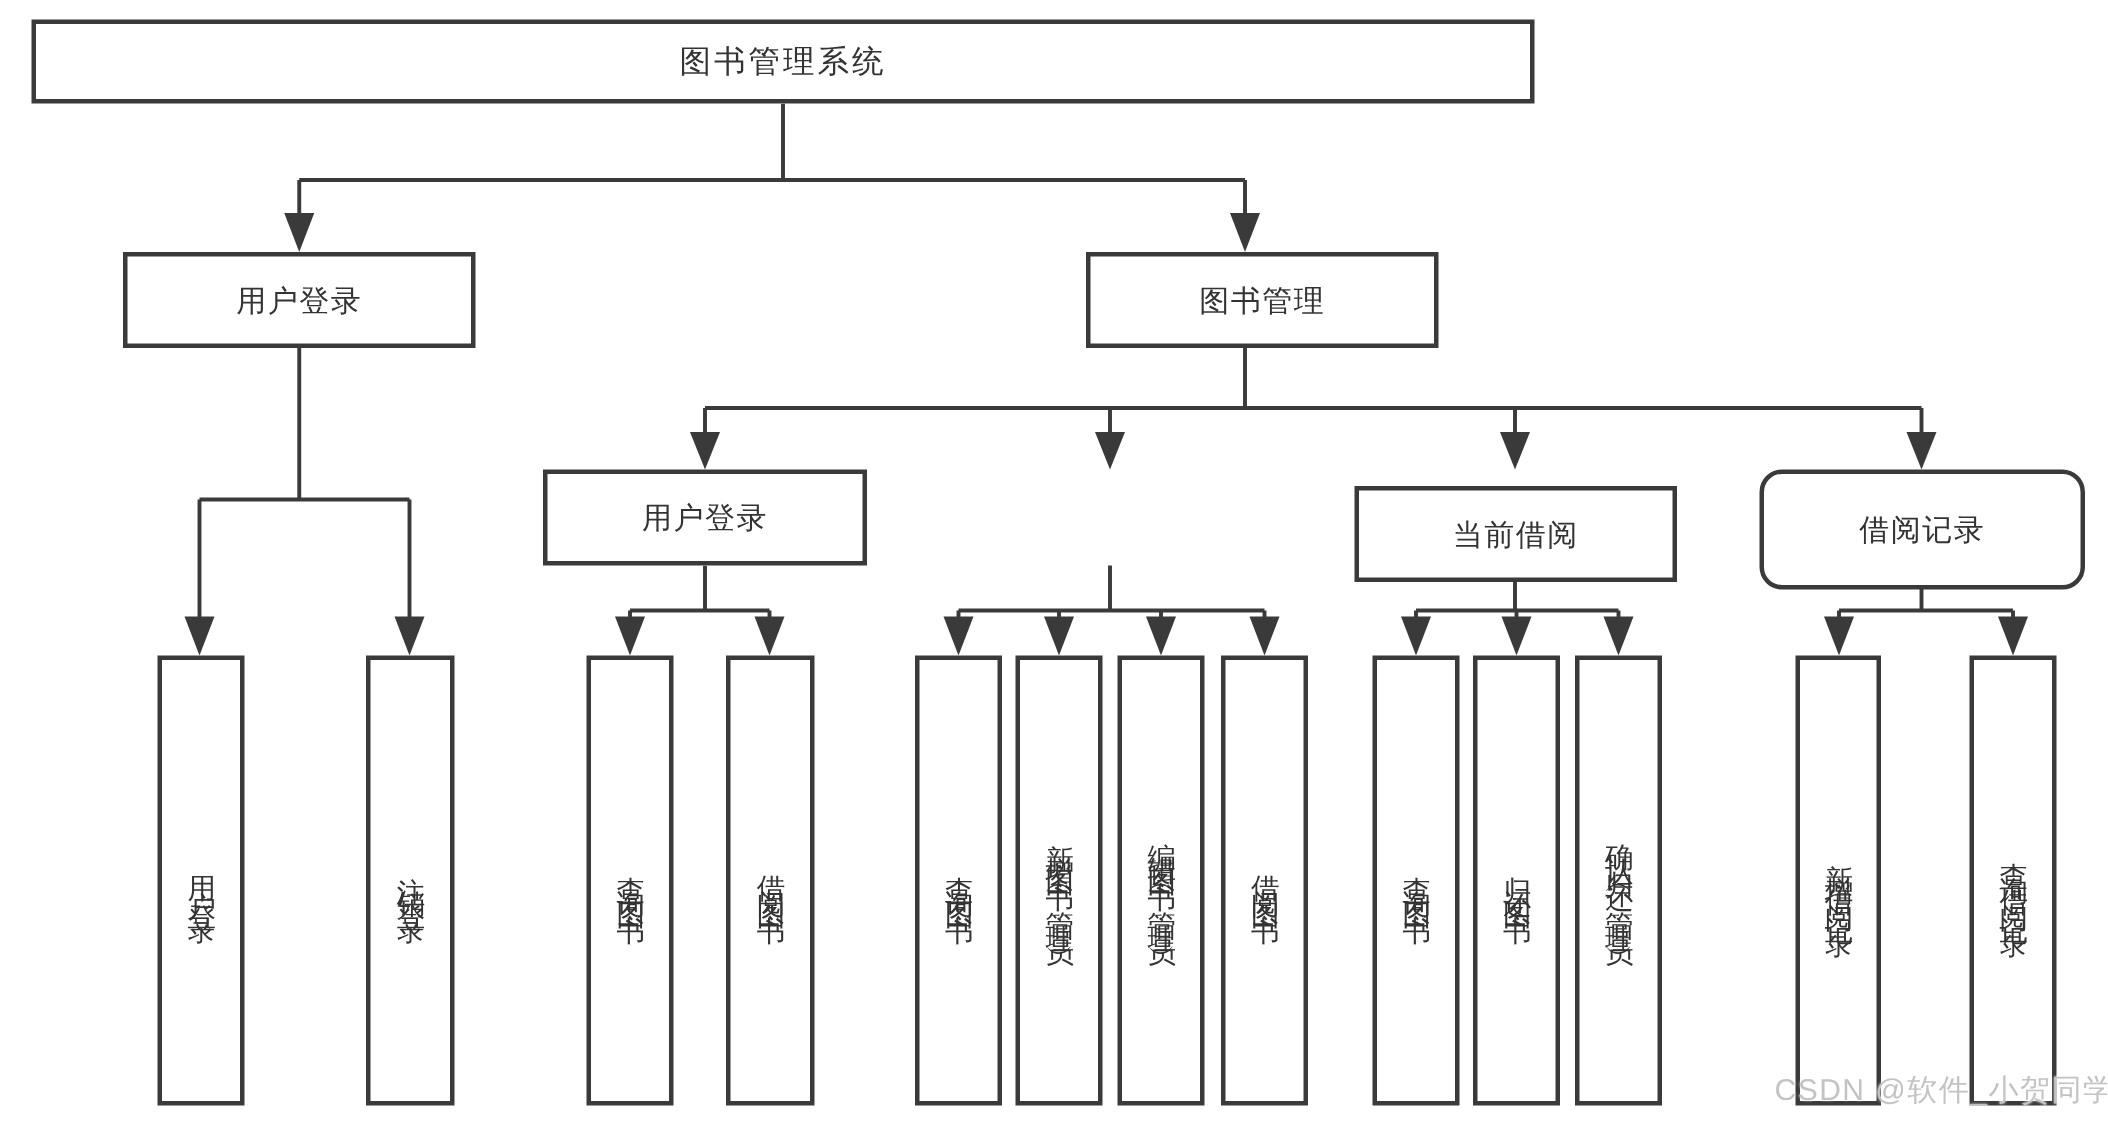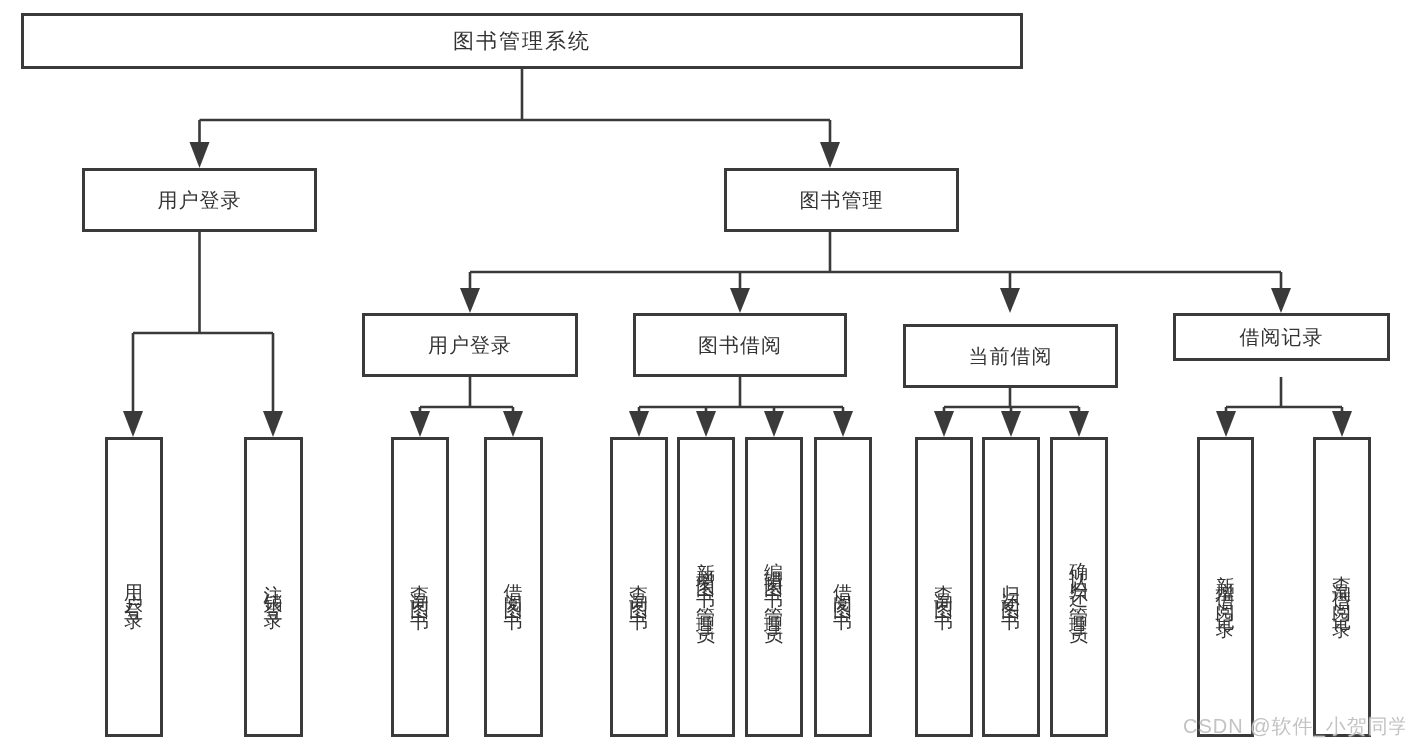--- a/index.html
+++ b/index.html
@@ -106,27 +106,24 @@
   <div class="node h" style="left:82px;top:168px;width:235px;height:64px;">
     <span>用户登录</span>
   </div>
   <div class="node h" style="left:712px;top:168px;width:235px;height:64px;margin-left:12px;">
     <span>图书管理</span>
   </div>
 
   <div class="node h" style="left:362px;top:313px;width:216px;height:64px;">
     <span>用户登录</span>
   </div>
-  <div class="node h" style="left:633px;top:313px;width:214px;height:64px;">
-    <span>图书借阅</span>
-  </div>
   <div class="node h" style="left:903px;top:324px;width:215px;height:64px;">
     <span>当前借阅</span>
   </div>
-  <div class="node h" style="left:1173px;top:313px;width:217px;height:48px;">
+  <div class="node h" style="left:1173px;top:313px;width:217px;height:80px;border-radius:15px;">
     <span>借阅记录</span>
   </div>
 
   <div class="node leaf" style="left:105px;top:437px;width:58px;height:300px;">
     <span>用户登录</span>
   </div>
   <div class="node leaf" style="left:244px;top:437px;width:59px;height:300px;">
     <span>注销登录</span>
   </div>
   <div class="node leaf" style="left:391px;top:437px;width:58px;height:300px;">

